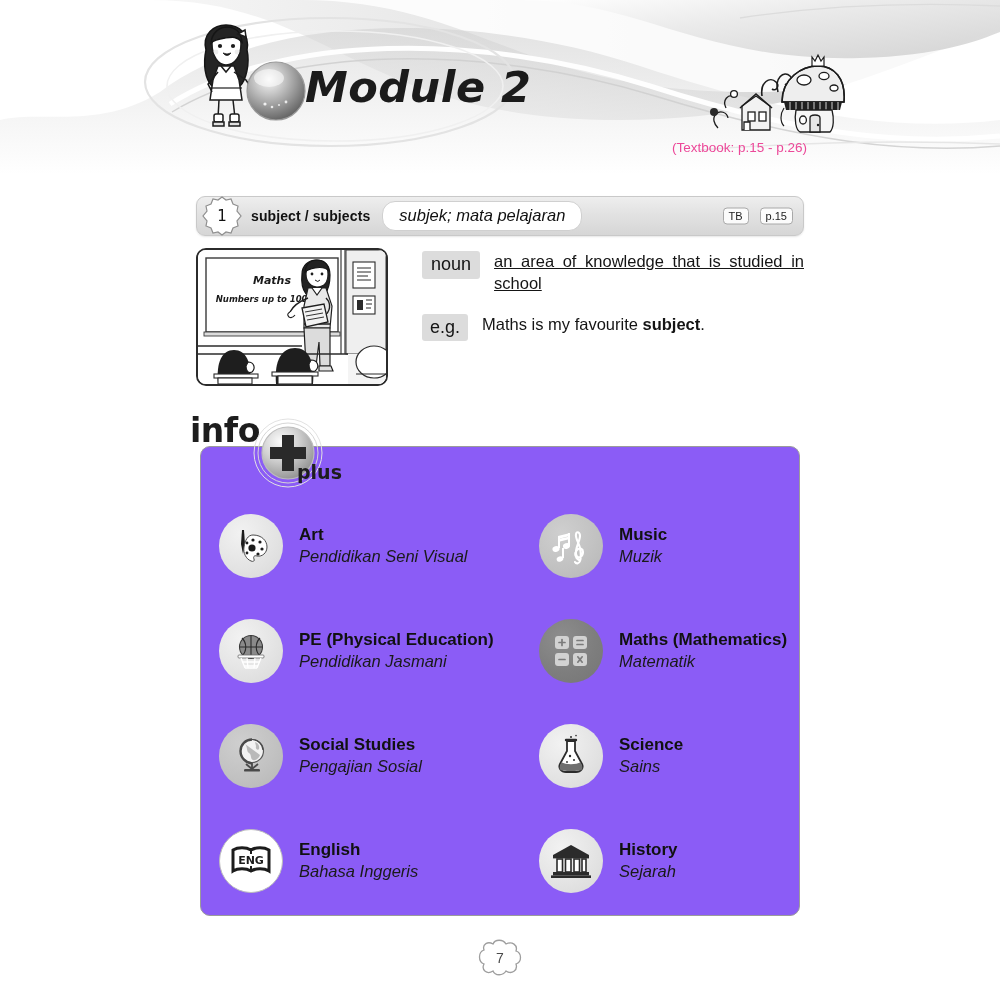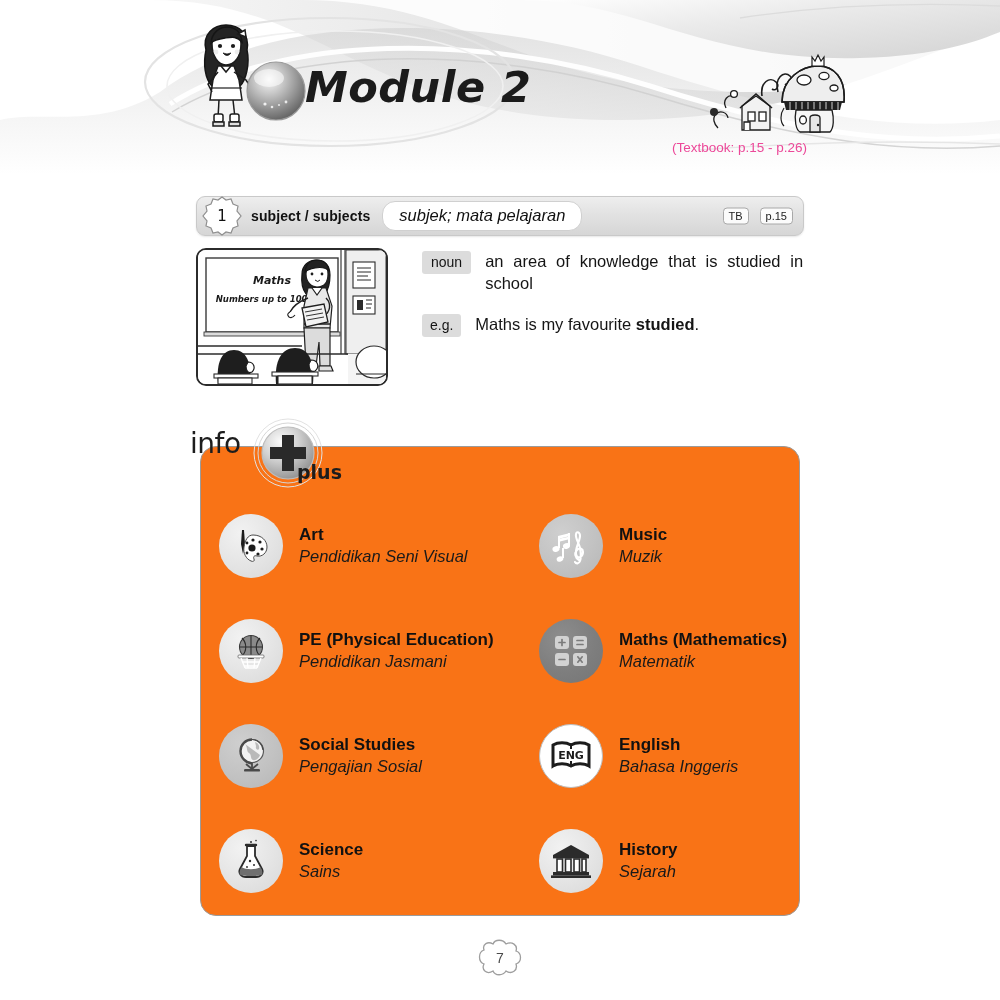--- a/index.html
+++ b/index.html
@@ -152,60 +152,60 @@
   }
   .defn-row {
     display: flex;
     align-items: flex-start;
     margin-bottom: 18px;
   }
   .tag {
     flex: 0 0 auto;
     background: #dcdcdc;
     color: #141414;
-    font-size: 14px;
+    font-size: 18px;
     padding: 3px 9px 4px 9px;
     border-radius: 3px;
     line-height: 1.15;
     margin-top: 1px;
   }
   .tag-eg { padding: 3px 8px 4px 8px; }
   .defn-text {
     margin-left: 14px;
     font-size: 16.5px;
     line-height: 1.35;
     color: #151515;
     text-align: justify;
     width: 318px;
+    text-decoration: underline;
   }
   .eg-text {
     margin-left: 14px;
     font-size: 16.5px;
     line-height: 1.35;
     color: #151515;
     width: 318px;
   }
   .eg-text b { font-weight: bold; }
 
   
   .infoplus-logo {
     position: absolute;
     left: 190px; top: 405px;
     width: 150px; height: 75px;
     z-index: 5;
   }
   .infoplus-word {
     position: absolute;
     left: 0px; top: 6px;
-    font-size: 28px;
-    font-weight: normal;
+    font-size: 33px;
+    font-weight: bold;
     color: #1d1d1d;
     font-family: "DejaVu Sans", sans-serif;
     letter-spacing: -0.5px;
-    margin-top: 16px;
   }
   .infoplus-badge {
     position: absolute;
     left: 62px; top: 12px;
     width: 72px; height: 72px;
   }
   .infoplus-plusword {
     position: absolute;
     left: 107px; top: 56px;
     font-size: 19px;
@@ -213,22 +213,22 @@
     color: #1d1d1d;
     font-family: "DejaVu Sans", sans-serif;
   }
 
   .infobox {
     position: absolute;
     left: 200px; top: 446px;
     width: 600px;
     height: 470px;
     border: 1.6px solid #9b9b9b;
-    border-radius: 16px;
-    background: #f97316;
+    border-radius: 10px;
+    background: #8b5cf6;
     box-sizing: border-box;
   }
   .subject-grid {
     position: absolute;
     left: 18px; top: 46px;
     width: 566px;
     display: grid;
     grid-template-columns: 320px 246px;
     grid-auto-rows: 105px;
   }
@@ -532,21 +532,21 @@
     </svg>
   </div>
 
   <div class="defn-rows">
     <div class="defn-row">
       <span class="tag">noun</span>
       <span class="defn-text">an area of knowledge that is studied in school</span>
     </div>
     <div class="defn-row">
       <span class="tag tag-eg">e.g.</span>
-      <span class="eg-text"><span>Maths is my favourite </span><b>studied</b><span>.</span></span>
+      <span class="eg-text"><span>Maths is my favourite </span><b>subject</b><span>.</span></span>
     </div>
   </div>
 </div>
 
 <div class="infoplus-logo">
   <div class="infoplus-word">info</div>
   <svg class="infoplus-badge" viewBox="0 0 72 72">
     <circle cx="36" cy="36" r="34" fill="none" stroke="#e2e2e2" stroke-width="1"></circle>
     <circle cx="36" cy="36" r="30" fill="none" stroke="#d6d6d6" stroke-width="1"></circle>
     <circle cx="36" cy="36" r="26" fill="url(#badgeG)" stroke="#bdbdbd" stroke-width="1.2"></circle>
@@ -668,50 +668,50 @@
           <rect x="15" y="35" width="16" height="2.6" rx="1.2" fill="#4a4a4a"></rect>
         </svg>
       </div>
       <div class="subj-text">
         <div class="subj-en">Social Studies</div>
         <div class="subj-my">Pengajian Sosial</div>
       </div>
     </div>
 
     <div class="subject-item">
-      <div class="subj-icon ic-white">
-        <svg viewBox="0 0 44 44" width="44" height="44">
-          <path d="M4,11 L4,32 C9,29 17,29 22,32 C27,29 35,29 40,32 L40,11 C35,8 27,8 22,11 C17,8 9,8 4,11 Z" fill="#ffffff" stroke="#1c1c1c" stroke-width="3"></path>
-          <path d="M22,11 L22,32" stroke="#1c1c1c" stroke-width="2"></path>
-          <rect x="8" y="15" width="28" height="12" fill="#ffffff"></rect>
-          <text x="22" y="25" font-family="'DejaVu Sans',sans-serif" font-size="11" font-weight="bold" fill="#1c1c1c" text-anchor="middle">ENG</text>
-        </svg>
-      </div>
-      <div class="subj-text">
-        <div class="subj-en">English</div>
-        <div class="subj-my">Bahasa Inggeris</div>
-      </div>
-    </div>
-
-    <div class="subject-item">
       <div class="subj-icon ic-light">
         <svg viewBox="0 0 44 44" width="44" height="44">
           <path d="M18,7 L26,7 L26,17 L33,30 C35,34 32,38 27,38 L17,38 C12,38 9,34 11,30 L18,17 Z" fill="#ffffff" stroke="#2b2b2b" stroke-width="1.8"></path>
           <path d="M12.6,28 C16,31 28,31 31.4,28 C33,31 34,33.5 33,35.5 C31.8,37.6 12.2,37.6 11,35.5 C10,33.5 11,31 12.6,28 Z" fill="#6f6f6f" stroke="none"></path>
           <path d="M17,6 L27,6" stroke="#2b2b2b" stroke-width="2.4" stroke-linecap="round"></path>
           <circle cx="21" cy="22" r="1.2" fill="#2b2b2b"></circle>
           <circle cx="25" cy="26" r="1" fill="#2b2b2b"></circle>
           <circle cx="18" cy="28" r="0.9" fill="#2b2b2b"></circle>
           <circle cx="22" cy="3" r="1" fill="#2b2b2b"></circle>
           <circle cx="27" cy="1.6" r="0.8" fill="#2b2b2b"></circle>
         </svg>
       </div>
       <div class="subj-text">
         <div class="subj-en">Science</div>
         <div class="subj-my">Sains</div>
+      </div>
+    </div>
+
+    <div class="subject-item">
+      <div class="subj-icon ic-white">
+        <svg viewBox="0 0 44 44" width="44" height="44">
+          <path d="M4,11 L4,32 C9,29 17,29 22,32 C27,29 35,29 40,32 L40,11 C35,8 27,8 22,11 C17,8 9,8 4,11 Z" fill="#ffffff" stroke="#1c1c1c" stroke-width="3"></path>
+          <path d="M22,11 L22,32" stroke="#1c1c1c" stroke-width="2"></path>
+          <rect x="8" y="15" width="28" height="12" fill="#ffffff"></rect>
+          <text x="22" y="25" font-family="'DejaVu Sans',sans-serif" font-size="11" font-weight="bold" fill="#1c1c1c" text-anchor="middle">ENG</text>
+        </svg>
+      </div>
+      <div class="subj-text">
+        <div class="subj-en">English</div>
+        <div class="subj-my">Bahasa Inggeris</div>
       </div>
     </div>
 
     <div class="subject-item">
       <div class="subj-icon ic-light">
         <svg viewBox="0 0 44 44" width="44" height="44">
           <path d="M22,6 L40,16 L4,16 Z" fill="#2b2b2b"></path>
           <rect x="4" y="16" width="36" height="3.4" fill="#2b2b2b"></rect>
           <g fill="#ffffff" stroke="#2b2b2b" stroke-width="1.6">
             <rect x="8" y="20" width="5.5" height="13"></rect>

